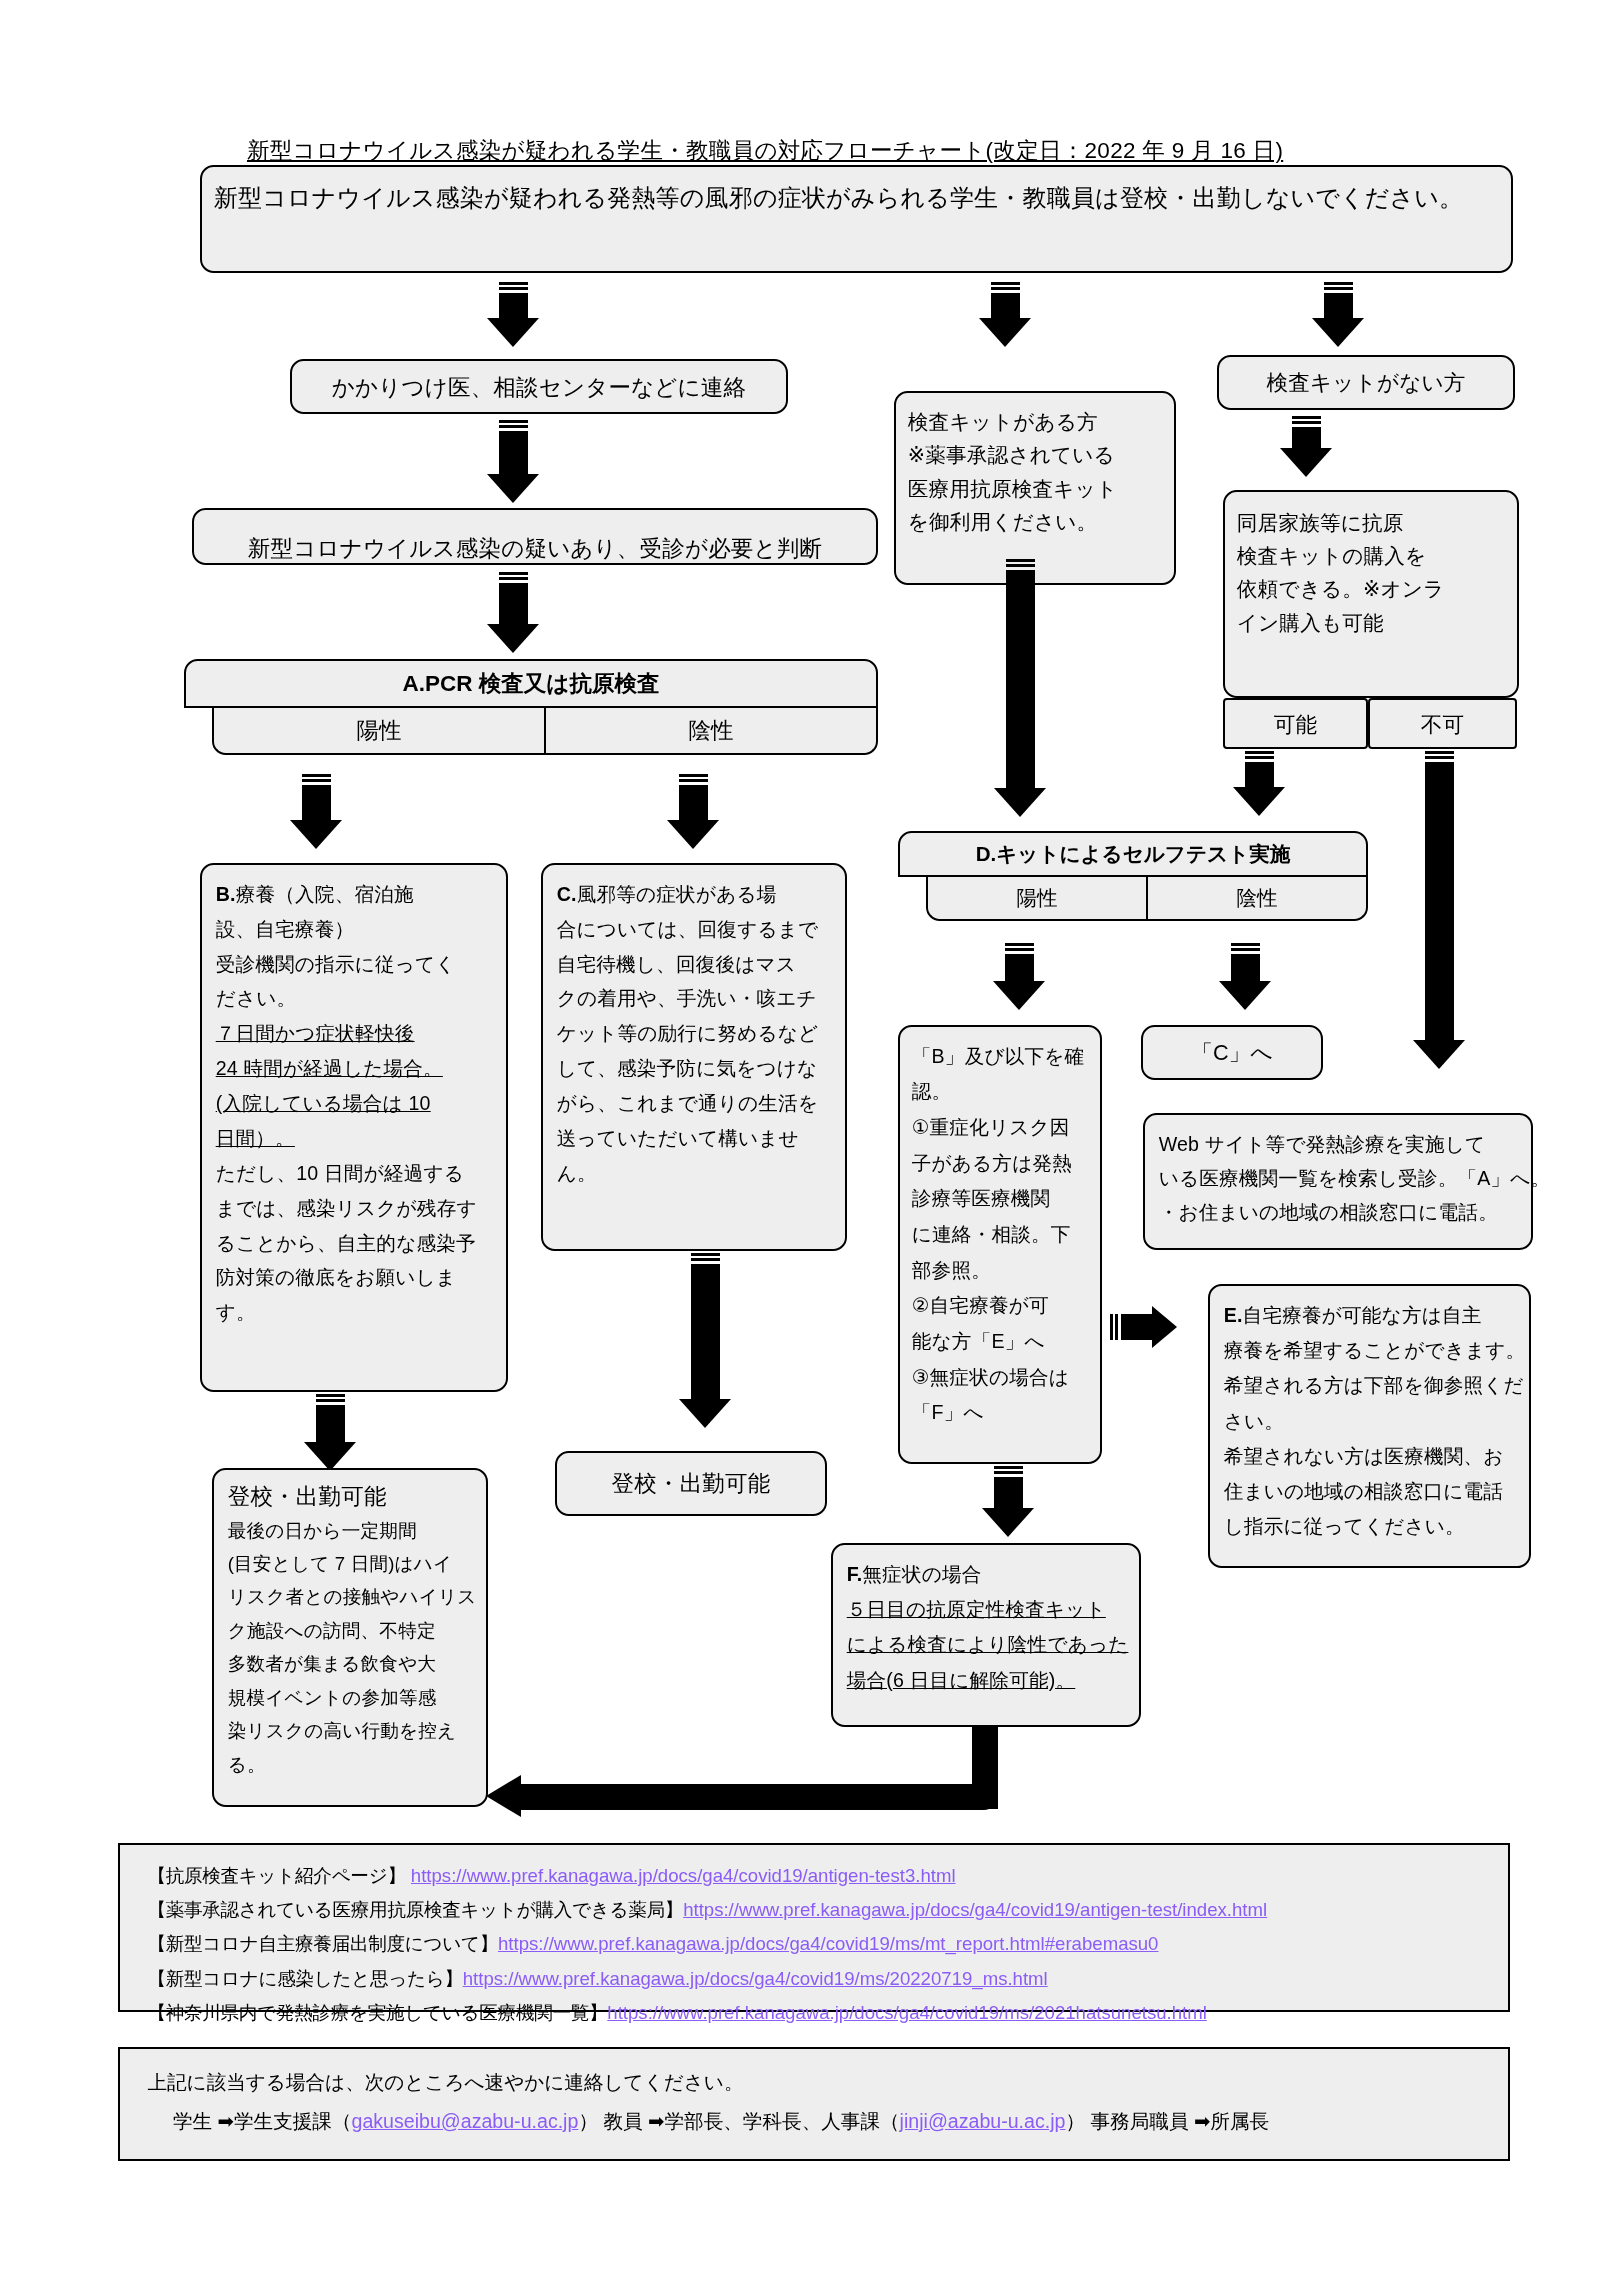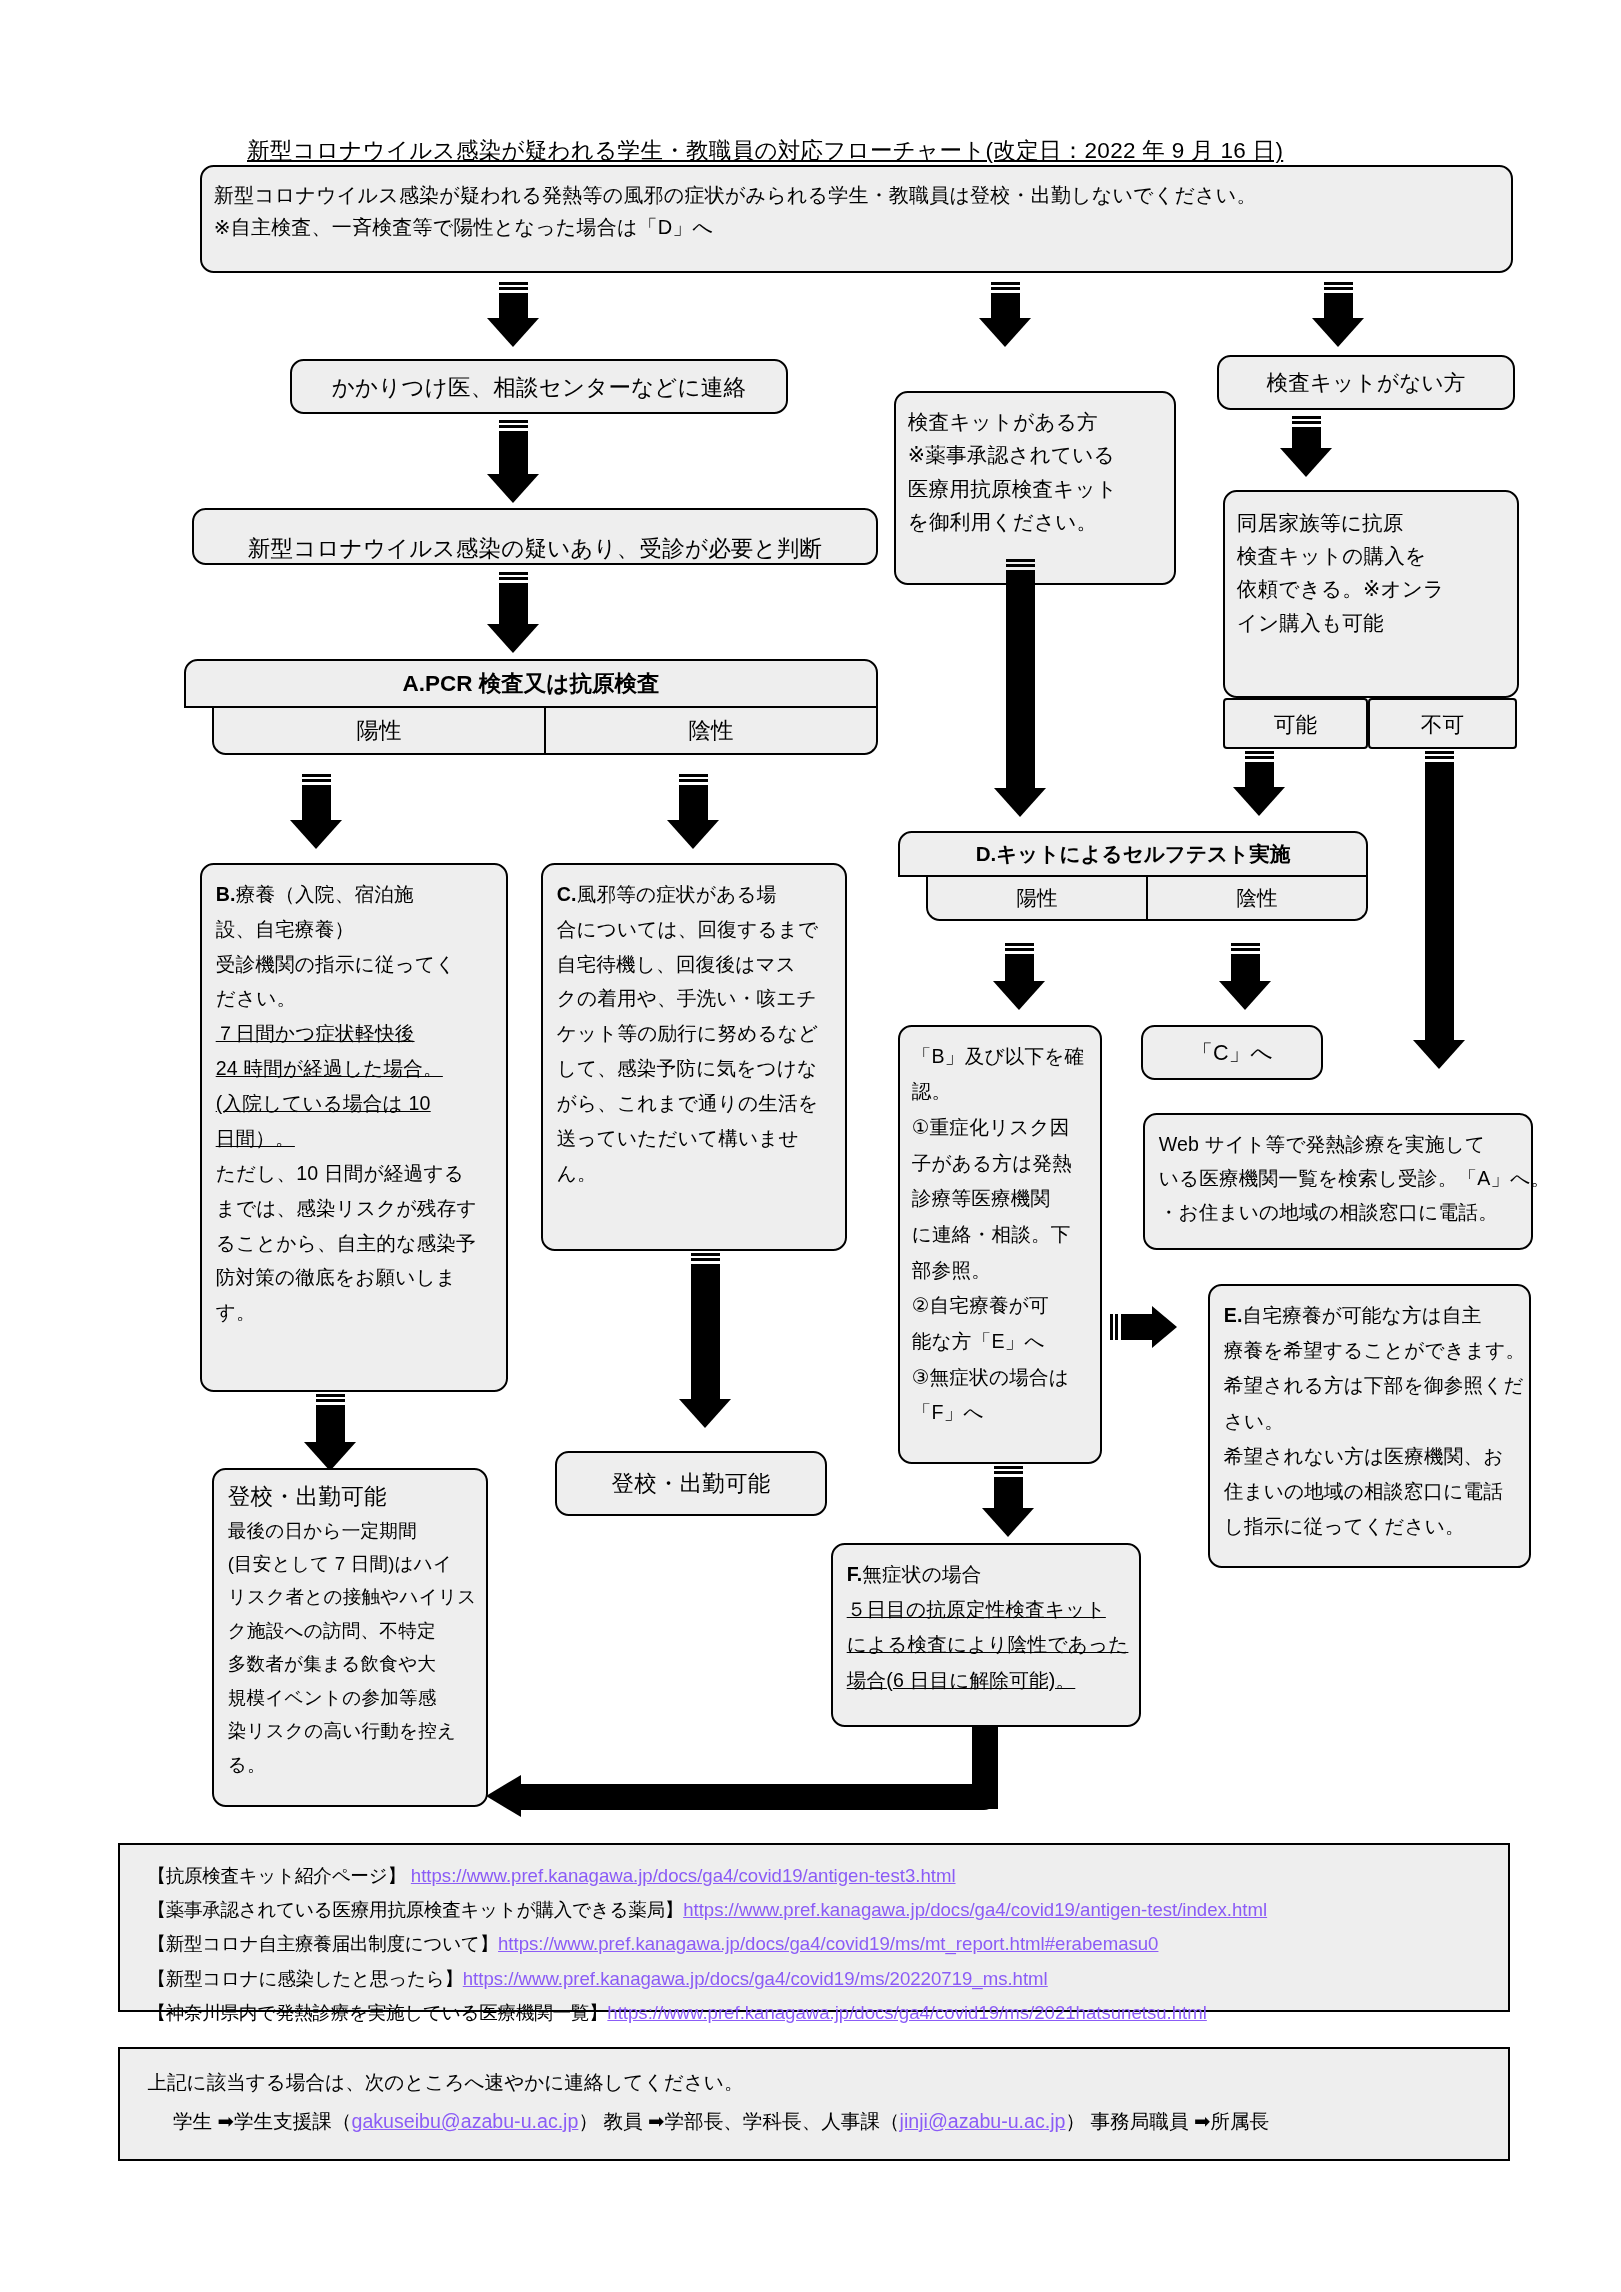--- a/index.html
+++ b/index.html
@@ -94,23 +94,22 @@
   .lnk { color:#8b5cf6; text-decoration: underline; }
   .jp { letter-spacing:-0.3px; }
 </style>
 </head>
 <body>
 
 <div id="stage">
 
   <div class="title" style="left:247px; top:135px;">新型コロナウイルス感染が疑われる学生・教職員の対応フローチャート(改定日：2022 年 9 月 16 日)</div>
 
-  <div class="box" style="left:200px; top:165px; width:1313px; height:108px; font-size:20px; padding-top:11.8px;">
+  <div class="box" style="left:200px; top:165px; width:1313px; height:108px; font-size:24px; padding-top:11.8px;">
     <span class="ln">新型コロナウイルス感染が疑われる発熱等の風邪の症状がみられる学生・教職員は登校・出勤しないでください。</span>
-    <span class="ln">※自主検査、一斉検査等で陽性となった場合は「D」へ</span>
   </div>
 
   <div class="arrow-down" style="left:487px; top:282px;">
     <div class="cap"></div>
       <div class="cap2"></div>
     <div class="shaft" style="height:25.5px;"></div>
       <div class="head"></div>
   </div>
   <div class="arrow-down" style="left:979px; top:282px;">
     <div class="cap"></div>

